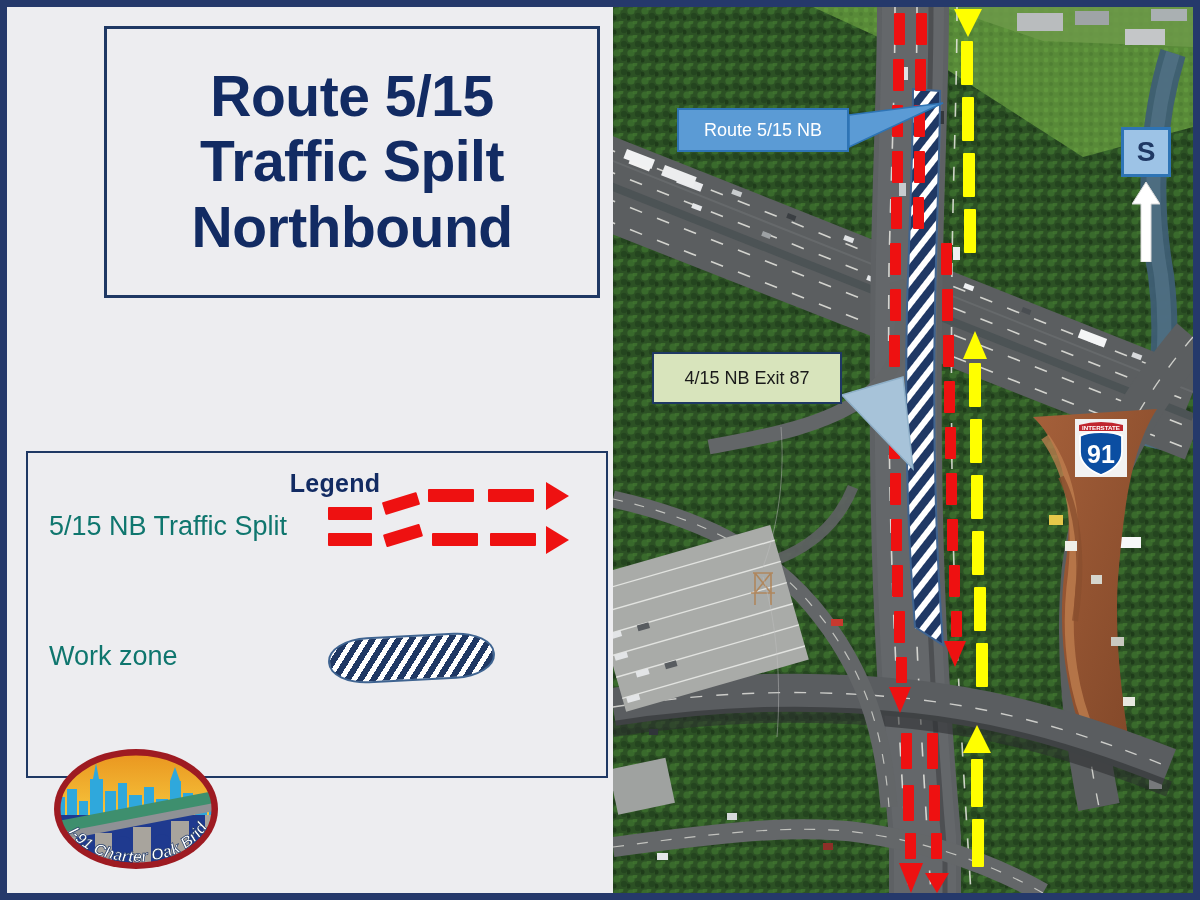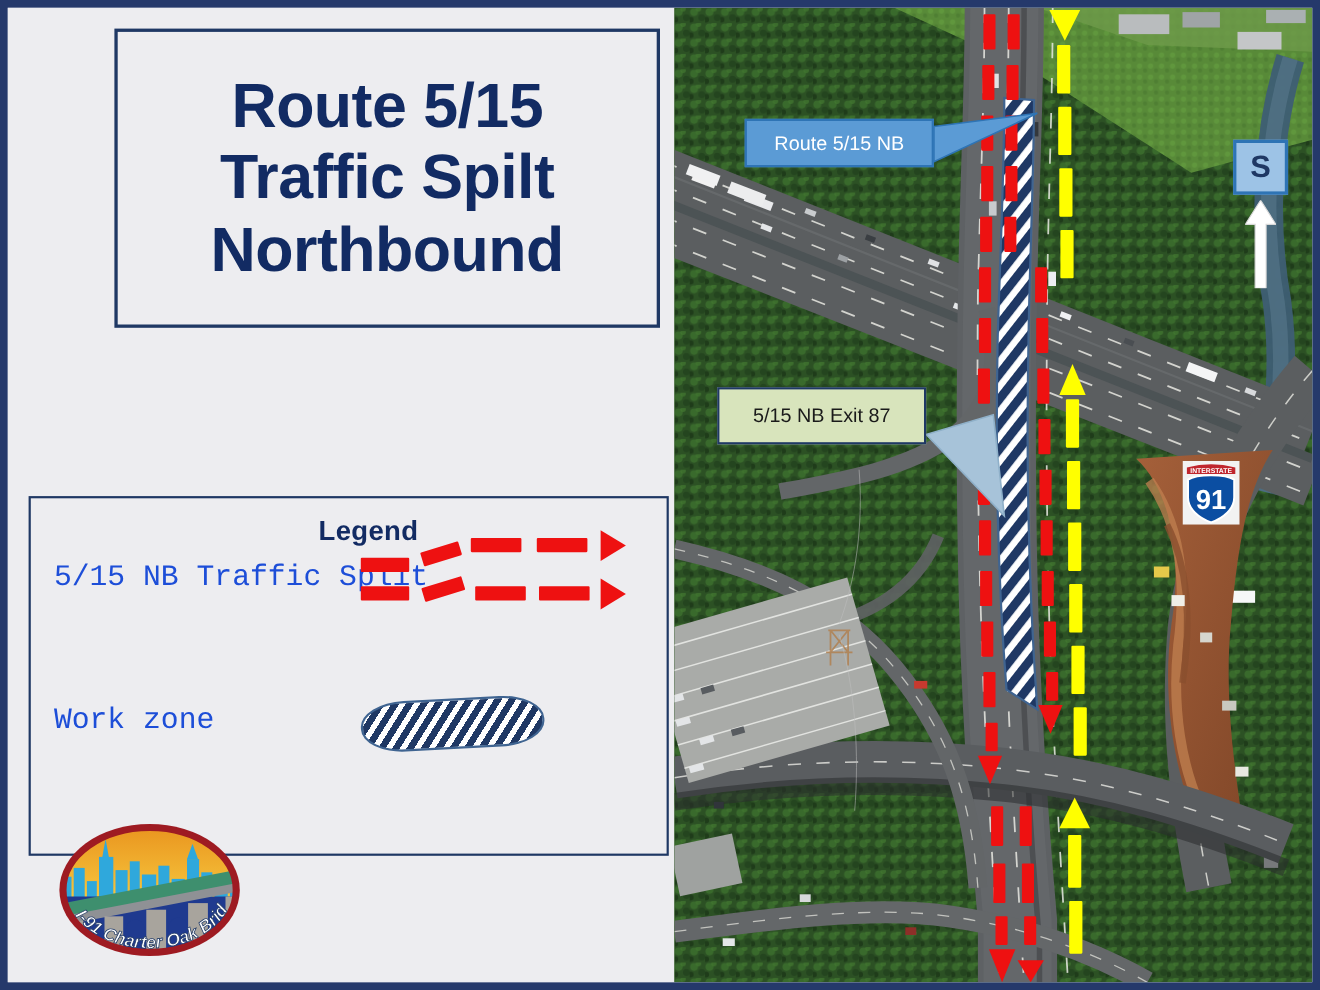--- a/index.html
+++ b/index.html
@@ -73,25 +73,24 @@
     padding-left: 36px;
   }
   .legend-row {
     position: absolute;
     left: 0; width: 100%;
     height: 46px;
   }
   .legend-label {
     position: absolute;
     left: 21px;
-    color: #1d4ed8;
+    color: #0f766e;
     font-size: 27px;
     line-height: 46px;
     white-space: nowrap;
-    font-family: Liberation Mono, monospace;
   }
   .legend-art {
     position: absolute;
     left: 0; top: 0; right: 0; bottom: 0;
   }
   #row-split  { top: 50px; }
   #row-sb     { top: 120px; }
   #row-work   { top: 180px; }
 
   
@@ -577,21 +576,21 @@
       <svg style="position:absolute; left:0; top:0; width:580px; height:886px; pointer-events:none;">
         <polygon points="236,108 330,96 236,140" fill="#5B9BD5" stroke="#2E74B5" stroke-width="1.5"></polygon>
         <polygon points="229,388 290,370 300,462" fill="#A7C3D9" stroke="#8FB0C9" stroke-width="1.5"></polygon>
       </svg>
 
       <div class="callout" id="callout-nb">
         <span>Route 5/15 NB</span>
       </div>
 
       <div class="callout" id="callout-exit">
-        <span>5/15 NB Exit 87</span>
+        <span>4/15 NB Exit 87</span>
       </div>
 
       <div id="dir-marker">
         <span>S</span>
       </div>
       <svg id="dir-arrow" viewBox="0 0 28 80">
         <polygon points="14,0 28,22 19,22 19,80 9,80 9,22 0,22" fill="#FFFFFF" stroke="#D9D9D9" stroke-width="1"></polygon>
       </svg>
 
       <svg id="shield" viewBox="0 0 52 58">

